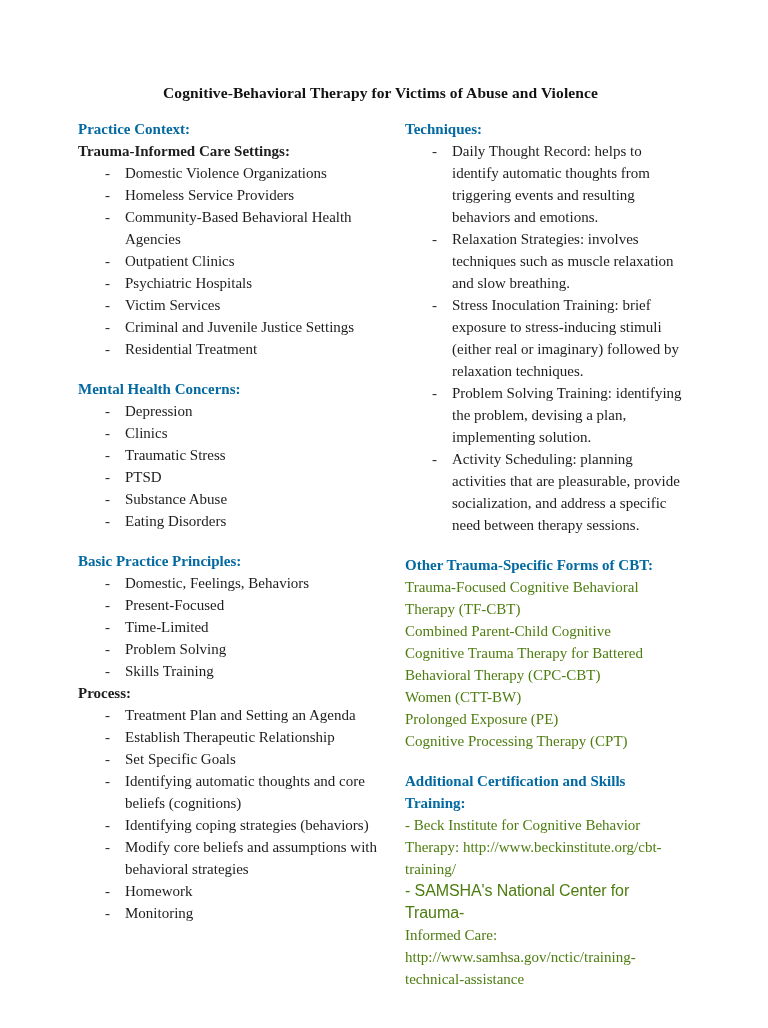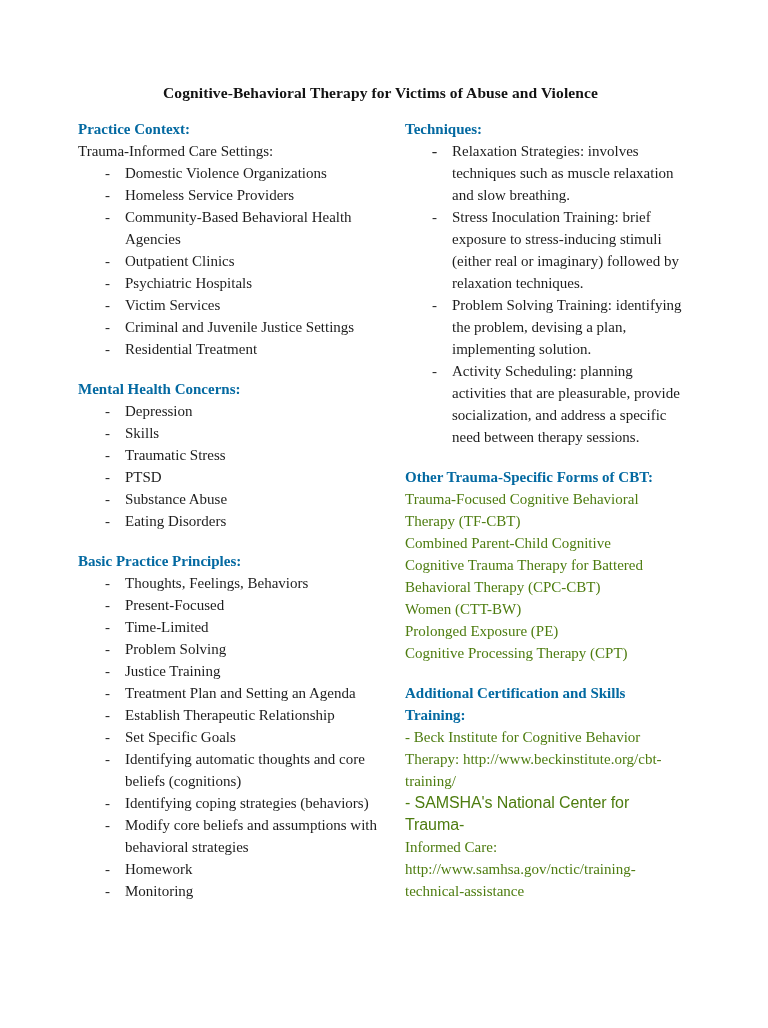--- a/index.html
+++ b/index.html
@@ -57,21 +57,21 @@
   }
   .heading {
     font-size: 15px;
     font-weight: bold;
     line-height: 22px;
     color: #0369a1;
     margin: 0;
   }
   .subhead {
     font-size: 15px;
-    font-weight: normal;
+    font-weight: bold;
     line-height: 22px;
     color: #1d1d1d;
     margin: 0;
   }
   ul.dash-list {
     list-style: none;
     margin: 0;
     padding: 0;
   }
   ul.dash-list > li {
@@ -128,57 +128,58 @@
           <li><span class="dash">-</span><span>Victim Services</span></li>
           <li><span class="dash">-</span><span>Criminal and Juvenile Justice Settings</span></li>
           <li><span class="dash">-</span><span>Residential Treatment</span></li>
         </ul>
       </div>
 
       <div class="section">
         <div class="heading">Mental Health Concerns:</div>
         <ul class="dash-list">
           <li><span class="dash">-</span><span>Depression</span></li>
-          <li><span class="dash">-</span><span>Skills</span></li>
+          <li><span class="dash">-</span><span>Clinics</span></li>
           <li><span class="dash">-</span><span>Traumatic Stress</span></li>
           <li><span class="dash">-</span><span>PTSD</span></li>
           <li><span class="dash">-</span><span>Substance Abuse</span></li>
           <li><span class="dash">-</span><span>Eating Disorders</span></li>
         </ul>
       </div>
 
       <div class="section">
         <div class="heading">Basic Practice Principles:</div>
         <ul class="dash-list">
-          <li><span class="dash">-</span><span>Thoughts, Feelings, Behaviors</span></li>
+          <li><span class="dash">-</span><span>Domestic, Feelings, Behaviors</span></li>
           <li><span class="dash">-</span><span>Present-Focused</span></li>
           <li><span class="dash">-</span><span>Time-Limited</span></li>
           <li><span class="dash">-</span><span>Problem Solving</span></li>
-          <li><span class="dash">-</span><span>Justice Training</span></li>
-        </ul>
+          <li><span class="dash">-</span><span>Skills Training</span></li>
+        </ul>
+        <div class="subhead">Process:</div>
         <ul class="dash-list">
           <li><span class="dash">-</span><span>Treatment Plan and Setting an Agenda</span></li>
           <li><span class="dash">-</span><span>Establish Therapeutic Relationship</span></li>
           <li><span class="dash">-</span><span>Set Specific Goals</span></li>
           <li><span class="dash">-</span><span>Identifying automatic thoughts and core beliefs (cognitions)</span></li>
           <li><span class="dash">-</span><span>Identifying coping strategies (behaviors)</span></li>
           <li><span class="dash">-</span><span>Modify core beliefs and assumptions with behavioral strategies</span></li>
           <li><span class="dash">-</span><span>Homework</span></li>
           <li><span class="dash">-</span><span>Monitoring</span></li>
         </ul>
       </div>
 
     </div>
 
     <div class="col col-right">
 
       <div class="section">
         <div class="heading">Techniques:</div>
         <ul class="dash-list">
-          <li><span class="dash">-</span></li>
+          <li><span class="dash">-</span><span>Daily Thought Record: helps to identify automatic thoughts from triggering events and resulting behaviors and emotions.</span></li>
           <li><span class="dash">-</span><span>Relaxation Strategies: involves techniques such as muscle relaxation and slow breathing.</span></li>
           <li><span class="dash">-</span><span>Stress Inoculation Training: brief exposure to stress-inducing stimuli (either real or imaginary) followed by relaxation techniques.</span></li>
           <li><span class="dash">-</span><span>Problem Solving Training: identifying the problem, devising a plan, implementing solution.</span></li>
           <li><span class="dash">-</span><span>Activity Scheduling: planning activities that are pleasurable, provide socialization, and address a specific need between therapy sessions.</span></li>
         </ul>
       </div>
 
       <div class="section">
         <div class="heading">Other Trauma-Specific Forms of CBT:</div>
         <div class="plain-lines">

